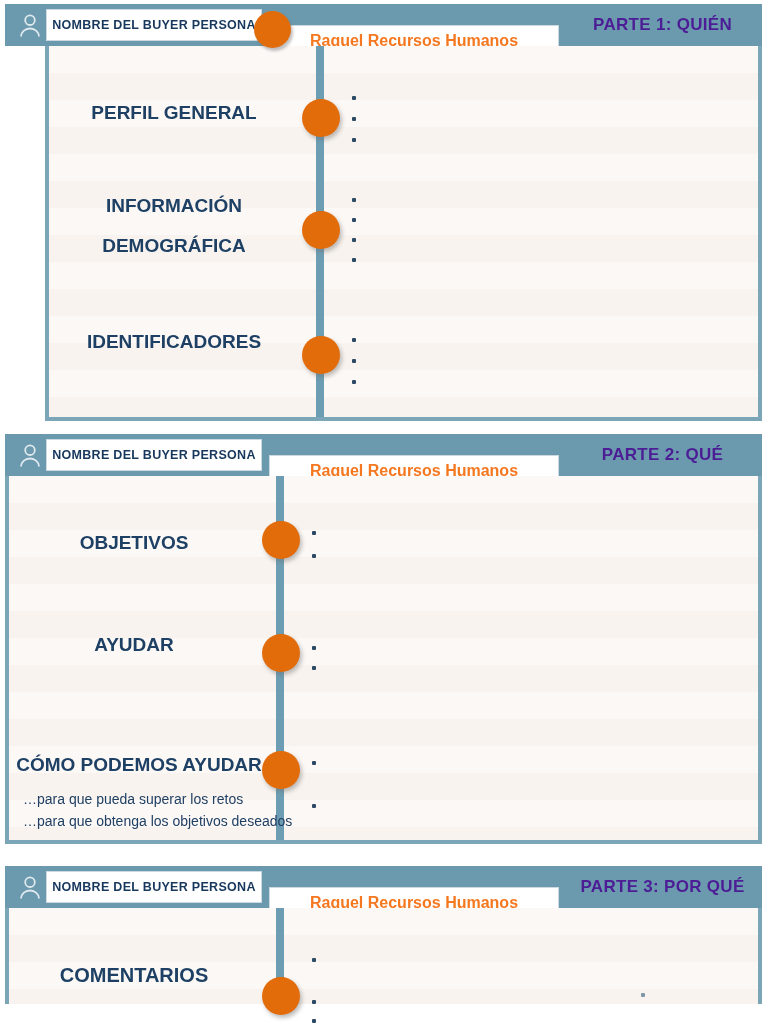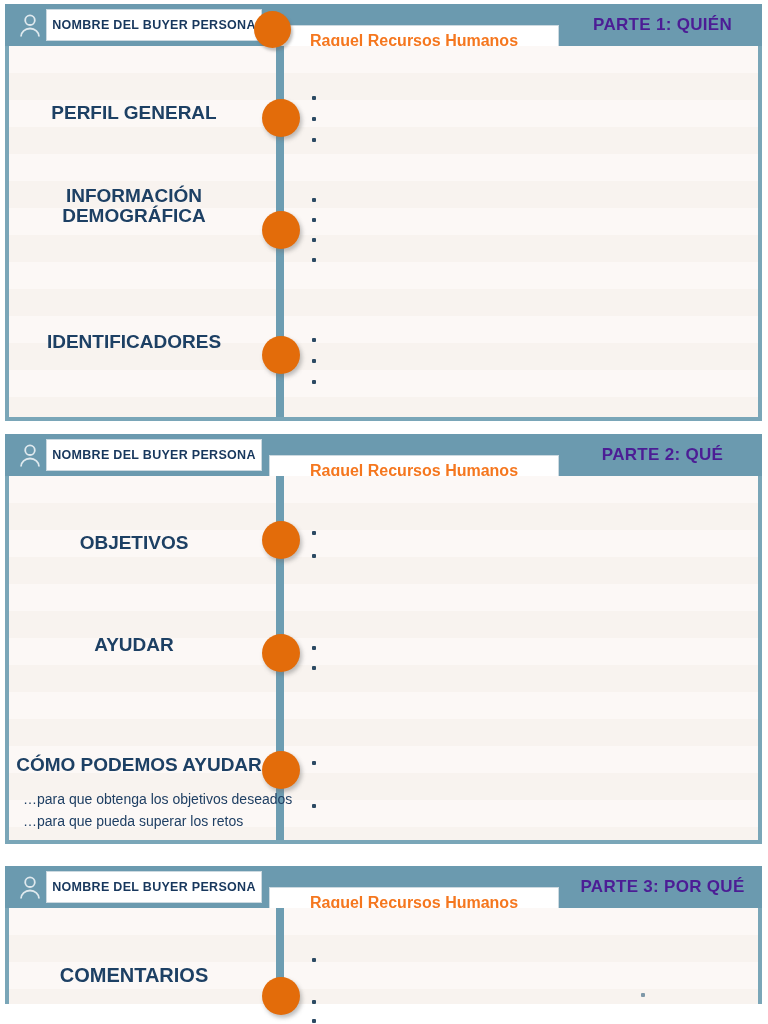--- a/index.html
+++ b/index.html
@@ -44,42 +44,42 @@
     white-space:nowrap;
   }
 
   .pbody {
     position:relative;
     border-left:4px solid #7aa6b8; border-right:4px solid #7aa6b8;
     box-sizing:border-box;
     background:repeating-linear-gradient(180deg,
       #fcf8f6 0px, #fcf8f6 27px, #f8f3ef 27px, #f8f3ef 54px);
   }
-  .p1 .pbody { height:375px; border-bottom:4px solid #7aa6b8; }
+  .p1 .pbody { height:375px; border-bottom:4px solid #7aa6b8;margin-left:40px; }
   .p2 .pbody { height:368px; border-bottom:4px solid #7aa6b8; }
   .p3 .pbody { height:96px; }
 
   .vline { position:absolute; left:267px; top:0; bottom:0; width:8px; background:#6d9db2; }
 
   .node {
     position:absolute; left:253px; width:38px; height:38px; border-radius:50%;
     background:#e36c0a; z-index:2; box-shadow:2px 3px 4px rgba(110,110,110,.45);
   }
   .rlabel {
     position:absolute; left:0; width:250px; text-align:center;
     color:#1d4064; font-size:19px; font-weight:700; line-height:24px;
   }
   .bullets { position:absolute; left:303px; display:flex; flex-direction:column; }
   .bullet { width:4px; height:4px; background:#2c4a63; border-radius:1px; flex:none; }
 
   
   .p1 .s1 .rlabel  { top:55px; }
   .p1 .s1 .node    { top:53px; }
   .p1 .s1 .bullets { top:50px; gap:17px; }
-  .p1 .s2 .rlabel  { top:140px; left:25px; width:200px; line-height:20px; }
+  .p1 .s2 .rlabel  { top:140px; left:25px; width:200px; line-height:40px; }
   .p1 .s2 .node    { top:165px; }
   .p1 .s2 .bullets { top:152px; gap:16px; }
   .p1 .s3 .rlabel  { top:284px; }
   .p1 .s3 .node    { top:290px; }
   .p1 .s3 .bullets { top:292px; gap:17px; }
 
   
   .p2 .s1 .rlabel  { top:55px; }
   .p2 .s1 .node    { top:45px; }
   .p2 .s1 .bullets { top:55px; gap:19px; }
@@ -191,22 +191,22 @@
         <div class="rlabel">AYUDAR</div>
         <span class="node"></span>
         <div class="bullets">
             <span class="bullet"></span>
             <span class="bullet"></span>
           </div>
       </div>
       <div class="s3">
         <div class="rlabel">CÓMO PODEMOS AYUDAR</div>
         <div class="sublines">
+          <span>…para que pueda superar los retos</span>
           <span>…para que obtenga los objetivos deseados</span>
-          <span>…para que pueda superar los retos</span>
         </div>
         <span class="node"></span>
         <div class="bullets">
             <span class="bullet"></span>
             <span class="bullet"></span>
           </div>
       </div>
     </div>
   </section>
 

